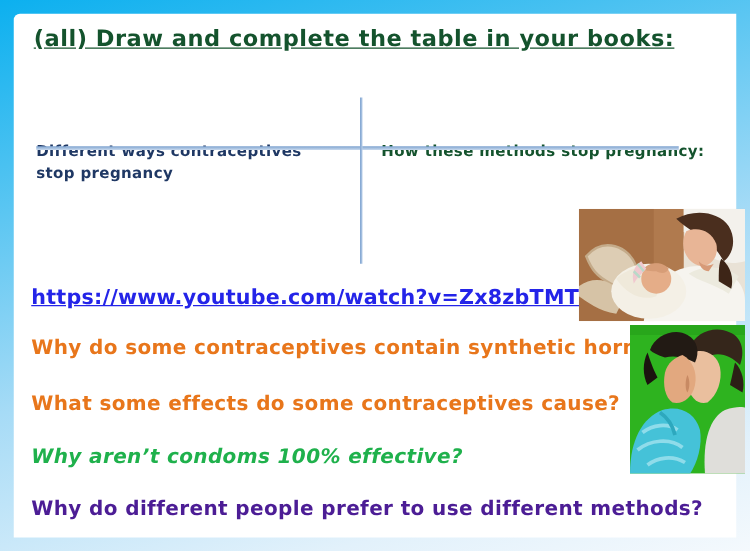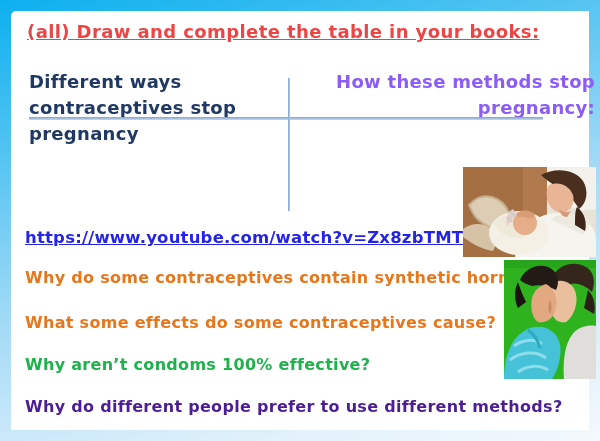--- a/index.html
+++ b/index.html
@@ -26,24 +26,25 @@
   .title {
     left: 16px; top: 10px;
     width: 520px;
     font-size: 18px;
     font-weight: bold;
     letter-spacing: 0.4px;
     text-decoration: underline;
     white-space: nowrap;
   }
   .table-header {
-    font-size: 18px;
+    font-size: 12px;
     font-weight: bold;
     letter-spacing: 0.3px;
     line-height: 1.45;
+    margin-top: 44px;
   }
   .th-left  { left: 18px;  top: 58px; width: 245px; }
   .th-right { left: 294px; top: 58px; width: 290px; }
 
   .h-rule {
     left: 18px; top: 106px;
     width: 514px; height: 3px;
     background: linear-gradient(to bottom, #7da2cf, #c9daee);
   }
   .v-rule {
@@ -78,34 +79,34 @@
   .photo svg { display: block; }
   .photo-mother { left: 452px; top: 156px; width: 133px; height: 90px; }
   .photo-couple { left: 493px; top: 249px; width: 92px; height: 119px; }
 </style>
 </head>
 <body>
 
 <div class="slide-frame">
   <div class="slide-canvas">
 
-    <div class="abs title" style="color: #ef4444;">(all) Draw and complete the table in your books:</div>
+    <div class="abs title" style="color: #14532d;">(all) Draw and complete the table in your books:</div>
 
     <div class="abs table-header th-left" style="color: rgb(31, 56, 100);">Different ways contraceptives stop pregnancy</div>
 
-    <div class="abs table-header th-right" style="color: #8b5cf6; text-align: right;">How these methods stop pregnancy:</div>
+    <div class="abs table-header th-right" style="color: #14532d;">How these methods stop pregnancy:</div>
 
     <div class="abs h-rule"></div>
     <div class="abs v-rule"></div>
 
     <a class="abs yt-link" style="color: rgb(36, 36, 232);">https://www.youtube.com/watch?v=Zx8zbTMTncs</a>
 
     <div class="abs question q0" style="color: rgb(232, 118, 27);">Why do some contraceptives contain synthetic hormones?</div>
     <div class="abs question q1" style="color: rgb(232, 118, 27);">What some effects do some contraceptives cause?</div>
-    <div class="abs question q2" style="color: rgb(31, 177, 76);">Why aren’t condoms 100% effective?</div>
+    <div class="abs question q2" style="color: rgb(31, 177, 76); font-style: italic;">Why aren’t condoms 100% effective?</div>
     <div class="abs question q3" style="color: #4c1d95;">Why do different people prefer to use different methods?</div>
 
     <div class="abs photo photo-mother">
       <svg width="133" height="90" viewBox="0 0 133 90" xmlns="http://www.w3.org/2000/svg">
 
         <rect x="0" y="0" width="133" height="90" fill="#b07a4e"></rect>
         <rect x="0" y="0" width="60" height="90" fill="#a56f44"></rect>
         <rect x="84" y="0" width="49" height="90" fill="#e9e2d6"></rect>
 
         <path d="M84 0 L133 0 L133 42 C112 48 96 34 84 18 Z" fill="#f3f1ec"></path>

